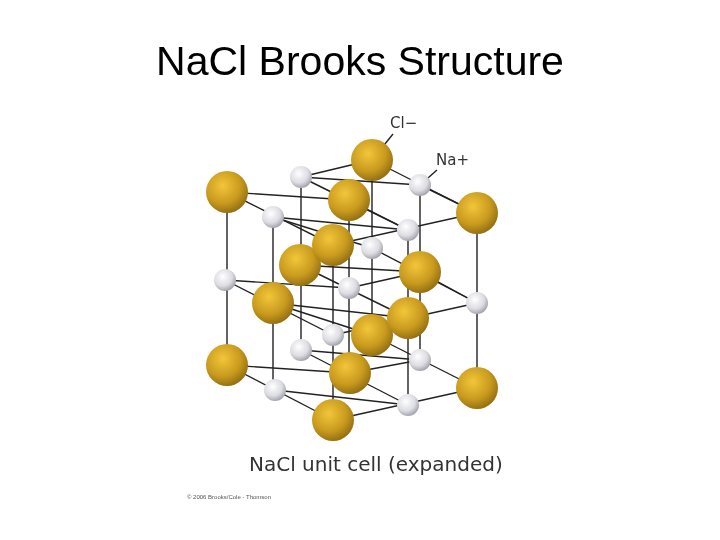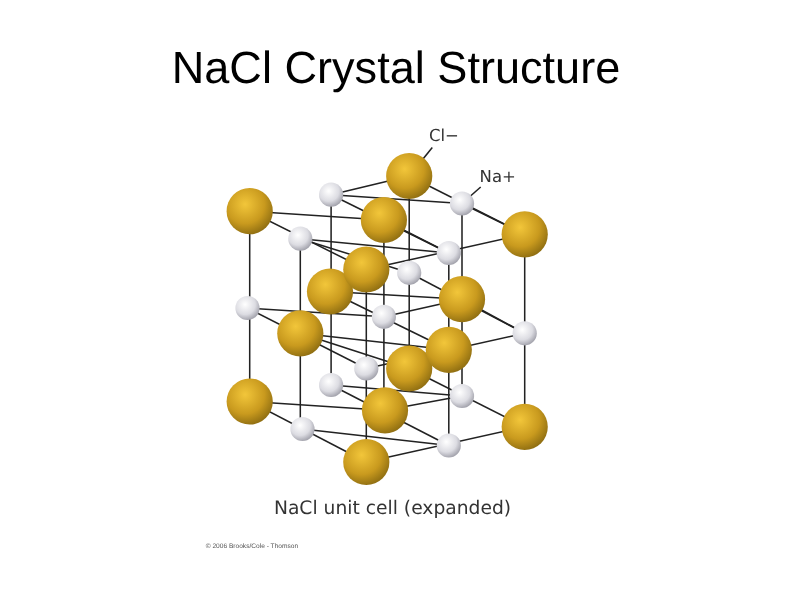--- a/index.html
+++ b/index.html
@@ -1,26 +1,26 @@
 <!DOCTYPE html>
 <html><head>
 <meta charset="utf-8">
 <style>
   html,body{margin:0;padding:0;background:#fff;}
   body{width:720px;height:540px;position:relative;overflow:hidden;font-family:"Liberation Sans",sans-serif;}
   .title{position:absolute;left:0;top:38px;width:720px;text-align:center;font-size:41px;color:#000;}
   .diagram{position:absolute;left:0;top:0;width:720px;height:540px;}
-  .caption{position:absolute;left:249px;top:452px;font-family:"DejaVu Sans",sans-serif;font-size:17px;color:#333;}
+  .caption{position:absolute;left:249px;top:452px;font-family:"DejaVu Sans",sans-serif;font-size:20px;color:#333;}
   .copyright{position:absolute;left:187px;top:494px;font-size:6px;color:#555;}
   .lbl{font-family:"DejaVu Sans",sans-serif;font-size:15px;fill:#333;}
 </style>
 </head>
 <body>
 
-<div class="title">NaCl Crystal Structure</div>
+<div class="title">NaCl Brooks Structure</div>
 
 <svg class="diagram" viewBox="0 0 720 540">
   <defs>
     <radialGradient id="gold" cx="40%" cy="35%" r="70%">
       <stop offset="0%" stop-color="#f2c63a"></stop>
       <stop offset="60%" stop-color="#c99a1e"></stop>
       <stop offset="100%" stop-color="#8a6a10"></stop>
     </radialGradient>
     <radialGradient id="silver" cx="40%" cy="35%" r="70%">
       <stop offset="0%" stop-color="#ffffff"></stop>

